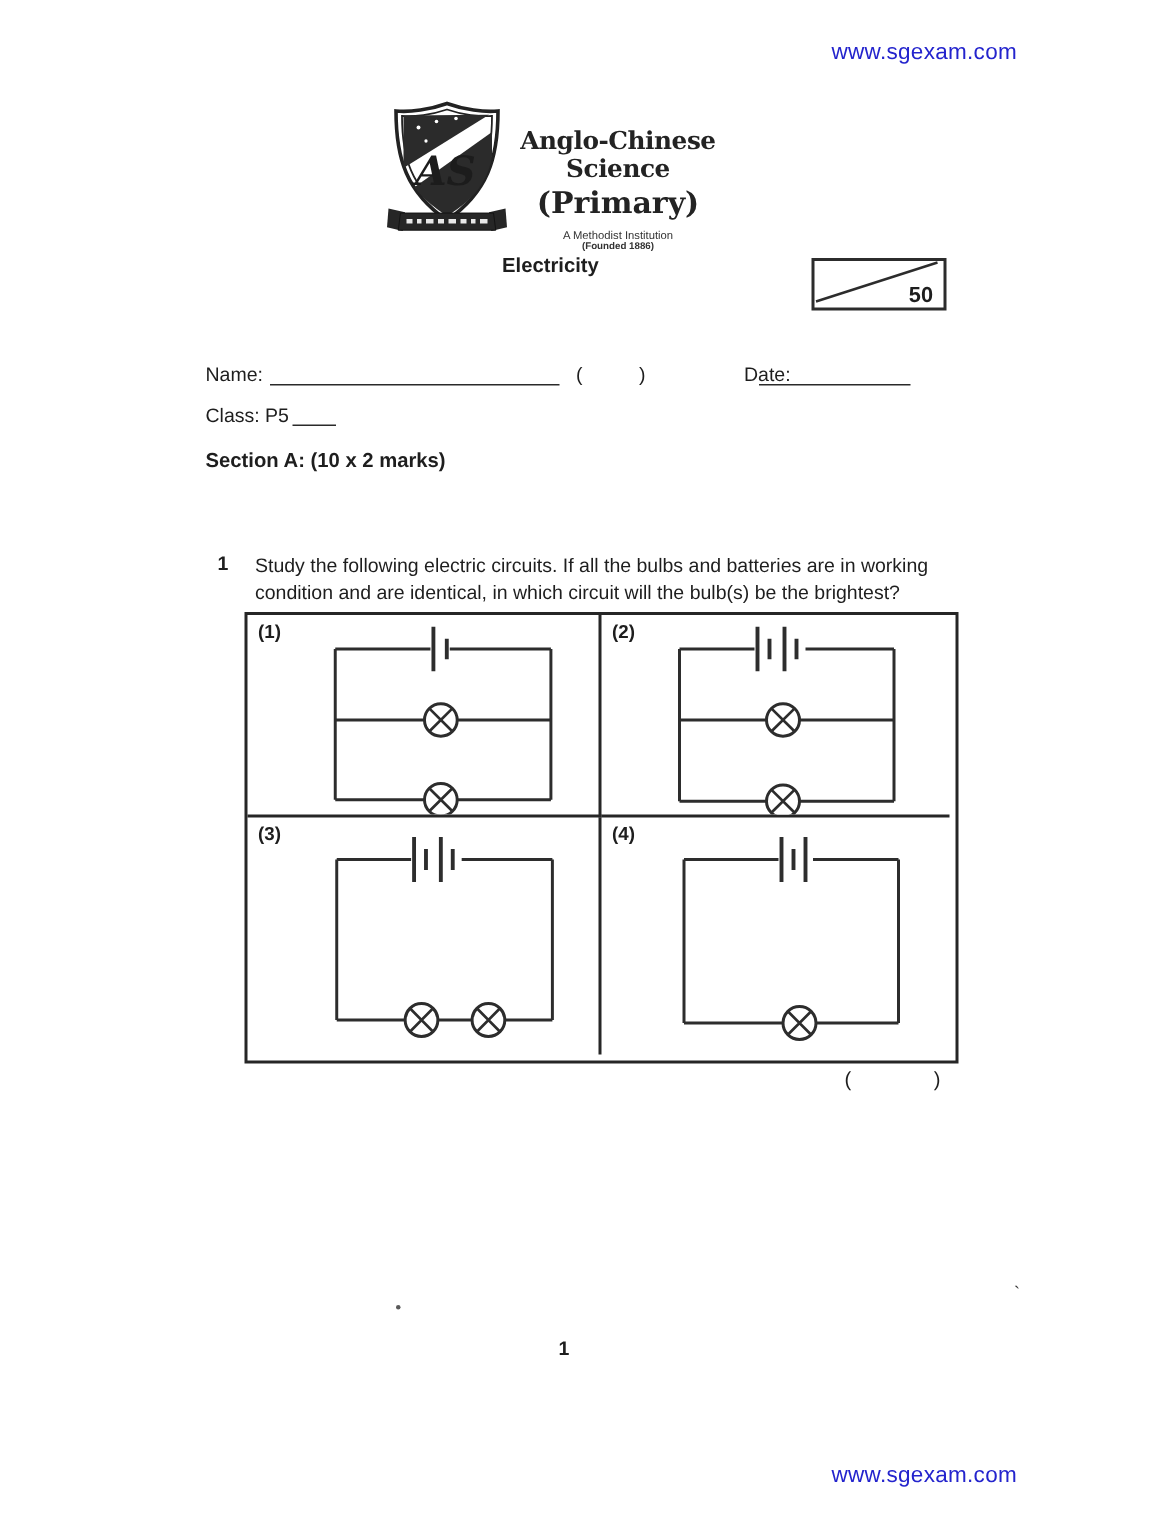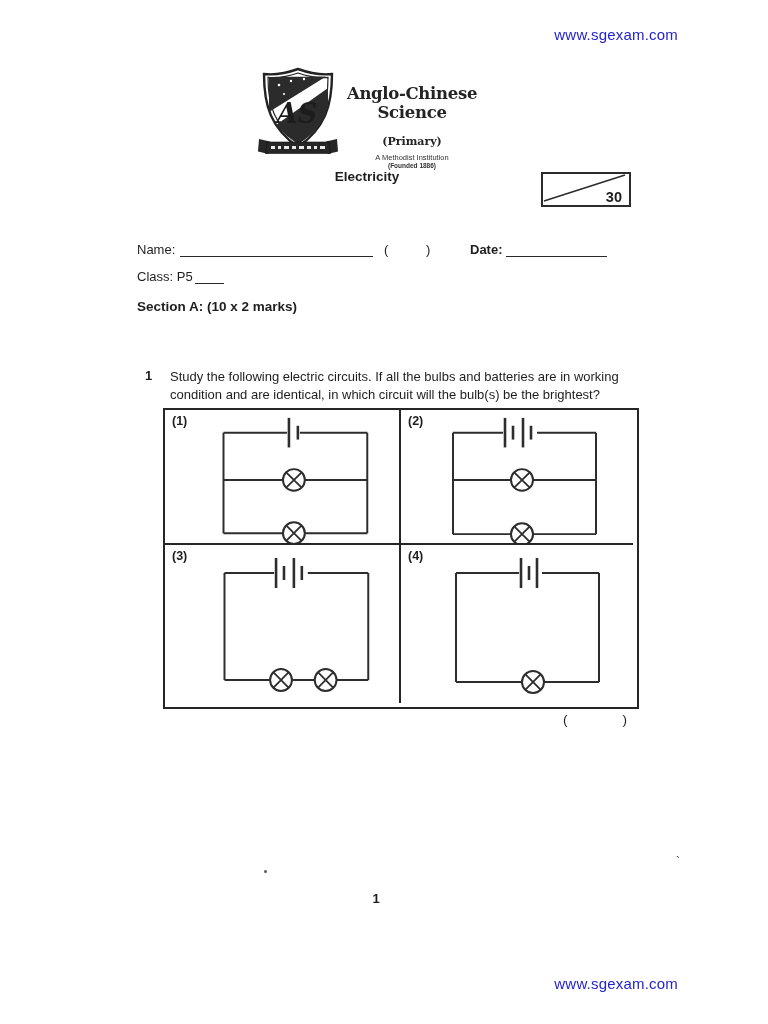--- a/index.html
+++ b/index.html
@@ -5,21 +5,21 @@
   html,body{margin:0;padding:0;background:#ffffff;}
   .page{
     position:relative;width:768px;height:1024px;background:#fff;
     font-family:"Liberation Sans",sans-serif;color:#1e1e1e;overflow:hidden;
   }
   .abs{position:absolute;}
   .link{color:#2424cd;font-size:15px;text-decoration:none;letter-spacing:.2px;}
   
   .school-block{left:323px;top:84px;width:178px;text-align:center;color:#232323;}
   .school-name{font-family:"DejaVu Serif",serif;font-weight:bold;font-size:16.5px;letter-spacing:-0.3px;}
-  .school-branch{font-family:"DejaVu Serif",serif;font-weight:bold;font-size:11px;margin-top:13px;}
+  .school-branch{font-family:"DejaVu Serif",serif;font-weight:bold;font-size:20px;margin-top:1px;}
   .tagline1{font-size:7.5px;font-weight:normal;margin-top:5px;color:#333;}
   .tagline2{font-size:6.5px;font-weight:bold;color:#333;}
   
   .title-block{left:167px;top:169px;width:400px;text-align:center;font-weight:bold;font-size:13.5px;line-height:15px;}
   
   .marks-box{left:541px;top:172px;width:86px;height:31px;border:2px solid #2c2c2c;}
   .marks-val{position:absolute;right:7px;bottom:0px;font-weight:bold;font-size:14.5px;}
   
   .ftext{font-size:13px;}
   .uline{border-bottom:1.6px solid #2a2a2a;}
@@ -84,28 +84,28 @@
   </div>
 
   <div class="abs title-block">
     <div>Electricity</div>
   </div>
 
   <div class="abs marks-box">
     <svg width="86" height="31" viewBox="0 0 86 31" style="position:absolute;left:-2px;top:-2px;">
       <line x1="3" y1="29" x2="84" y2="3" stroke="#2c2c2c" stroke-width="1.6"></line>
     </svg>
-    <div class="marks-val">30</div>
+    <div class="marks-val">50</div>
   </div>
 
   <div class="abs ftext" style="left:137px;top:242px;">Name:</div>
   <div class="abs uline" style="left:180px;top:240px;width:193px;height:16px;"></div>
   <div class="abs ftext" style="left:384px;top:242px;">(</div>
   <div class="abs ftext" style="left:426px;top:242px;">)</div>
-  <div class="abs ftext" style="left:470px;top:242px;font-weight:bold;">Date:</div>
+  <div class="abs ftext" style="left:496px;top:242px;">Date:</div>
   <div class="abs uline" style="left:506px;top:240px;width:101px;height:16px;"></div>
 
   <div class="abs ftext" style="left:137px;top:269px;">Class: P5</div>
   <div class="abs uline" style="left:195px;top:267px;width:29px;height:16px;"></div>
 
   <div class="abs section-head">Section A: (10 x 2 marks)</div>
 
   <div class="abs ftext" style="left:145px;top:368px;font-weight:bold;">1</div>
   <div class="abs para" style="left:170px;top:368px;width:520px;">Study the following electric circuits. If all the bulbs and batteries are in working
 condition and are identical, in which circuit will the bulb(s) be the brightest?</div>

